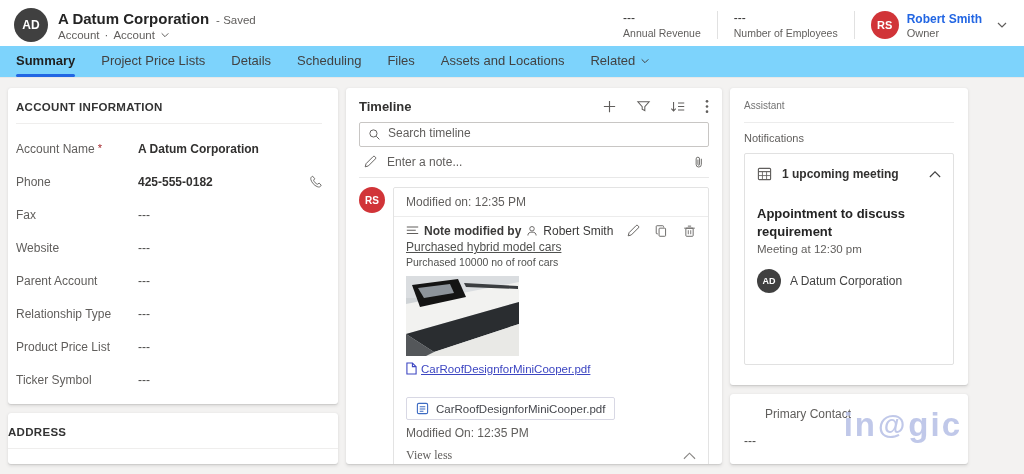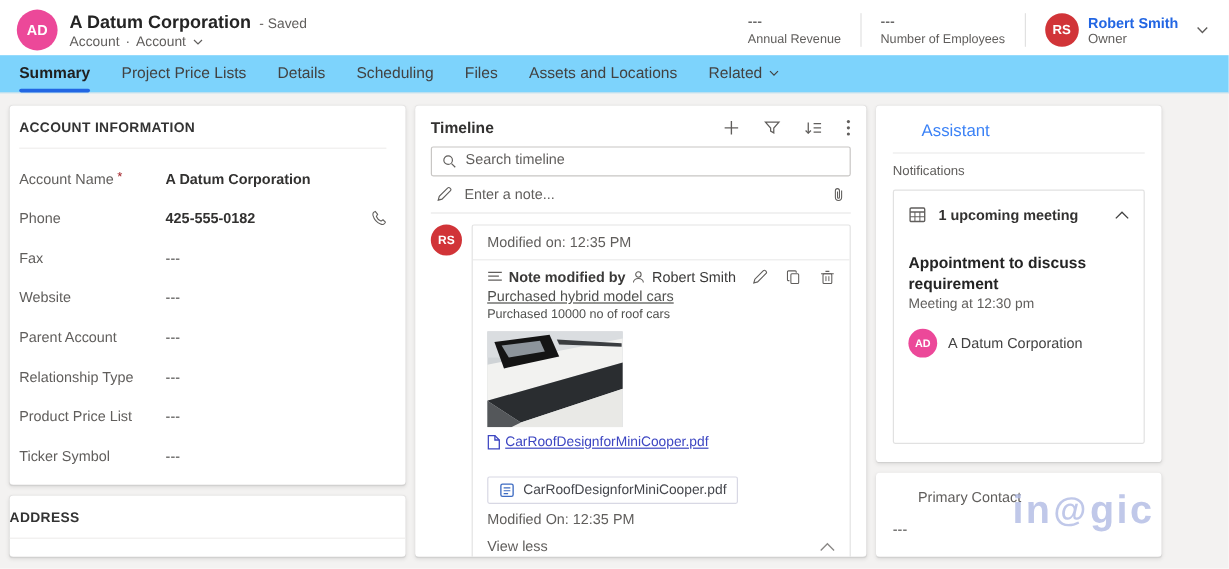--- a/index.html
+++ b/index.html
@@ -3,21 +3,21 @@
 <meta charset="utf-8">
 <style>
   * { margin:0; padding:0; box-sizing:border-box; }
   html,body { width:1024px; height:474px; overflow:hidden; }
   body { font-family:"Liberation Sans", sans-serif; background:#fff; color:#323130; font-size:12px; position:relative; }
 
   
   .app-header { height:46px; display:flex; align-items:center; justify-content:space-between; padding:4px 16px 0 14px; background:#fff; }
   .hdr-left { display:flex; align-items:center; gap:10px; }
   .avatar { border-radius:50%; color:#fff; display:flex; align-items:center; justify-content:center; font-weight:bold; flex:0 0 auto; }
-  .avatar.teal { background:#ec4899; }
+  .avatar.teal { background:#404040; }
   .avatar.red { background:#d13438; }
   .av-34 { width:34px; height:34px; font-size:12px; }
   .av-28 { width:28px; height:28px; font-size:11px; }
   .av-24 { width:24px; height:24px; font-size:9px; }
   .av-26 { width:26px; height:26px; font-size:10px; }
   .title-row { display:flex; align-items:baseline; gap:7px; }
   .page-title { font-size:15px; font-weight:bold; color:#242424; }
   .saved-label { font-size:11.5px; color:#605e5c; }
   .sub-row { display:flex; align-items:center; gap:5px; font-size:11.5px; color:#605e5c; margin-top:2px; }
   .hdr-right { display:flex; align-items:center; }
@@ -83,26 +83,26 @@
   .note-actions { margin-left:auto; display:flex; gap:15px; }
   .note-line1 { margin-top:2px; color:#50514f; font-size:12px;text-decoration:underline; }
   .note-line2 { margin-top:2px; color:#50514f; font-size:10.5px; }
   .note-img { margin:8px 0 6px 0; width:113px; height:80px; display:block; }
   .file-link-row { display:flex; align-items:center; gap:4px; margin-top:2px; }
   .file-link { color:#3d46c2; font-size:11.5px; text-decoration:underline; }
   .attach-chip { display:inline-flex; align-items:center; gap:7px; border:1px solid #d8d8e4; border-radius:2px; padding:4px 9px; margin-top:22px; cursor:pointer; }
   .attach-chip span { font-size:11.5px; color:#45474d; }
   .note-footer-mod { margin-top:6px; color:#605e5c; font-size:12px; }
   .view-less-row { display:flex; align-items:center; margin-top:8px; padding-bottom:2px; cursor:pointer; }
-  .view-less-row span { color:#605e5c; font-size:12px; }
+  .view-less-row span { color:#605e5c; font-size:12px;font-family:Liberation Serif, serif; }
   .view-less-row .chev { margin-left:auto; }
 
   
   .asst-card { padding:12px 14px; height:297px; flex:0 0 auto; }
-  .asst-title { font-size:14px; color:#3b82f6;margin-left:24px; }
+  .asst-title { font-size:10px; color:#737373; }
   .asst-divider { height:1px; background:#ececec; margin:11px 0 9px 0; }
   .notif-label { font-size:11px; color:#605e5c; }
   .notif-card { border:1px solid #e1e1e1; border-radius:2px; margin-top:9px; padding:12px 12px 16px 12px; height:212px; }
   .notif-head { display:flex; align-items:center; gap:10px; }
   .notif-head-text { font-size:12px; font-weight:bold; color:#323130; flex:1; }
   .notif-title { margin-top:24px; font-size:13px; font-weight:bold; color:#242424; line-height:1.35; width:150px; }
   .notif-sub { margin-top:3px; font-size:11.5px; color:#605e5c; }
   .notif-acct { display:flex; align-items:center; gap:9px; margin-top:14px; }
   .notif-acct span { font-size:12px; color:#424242; }
 

